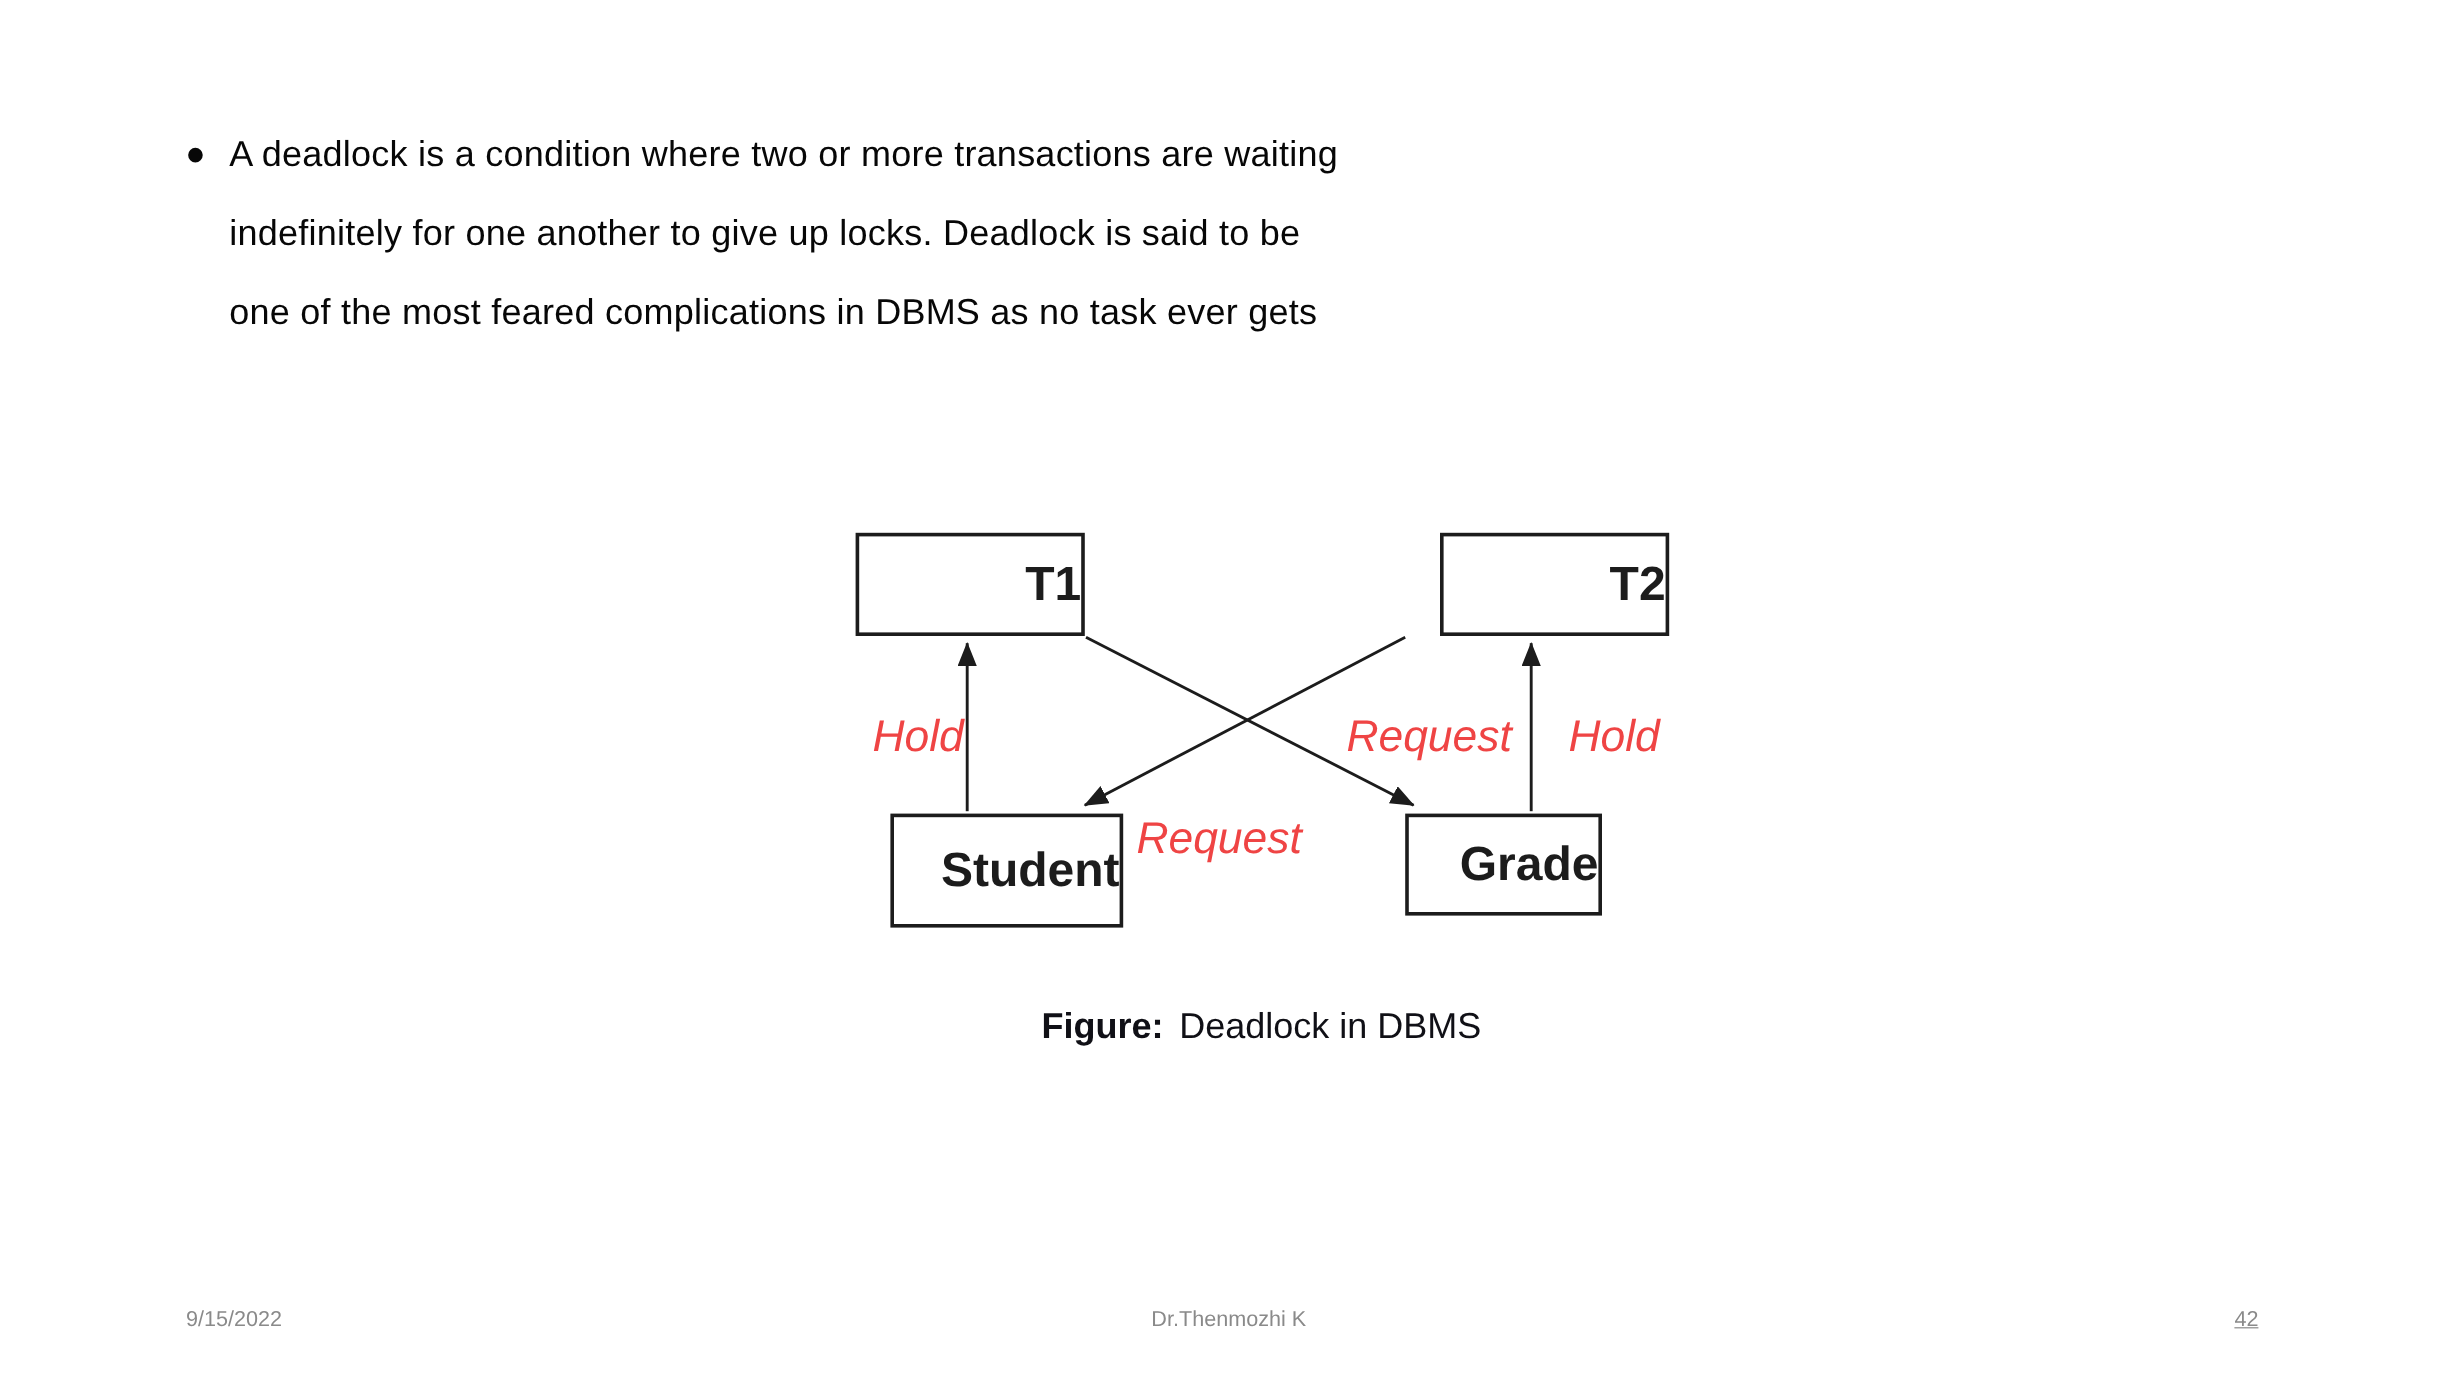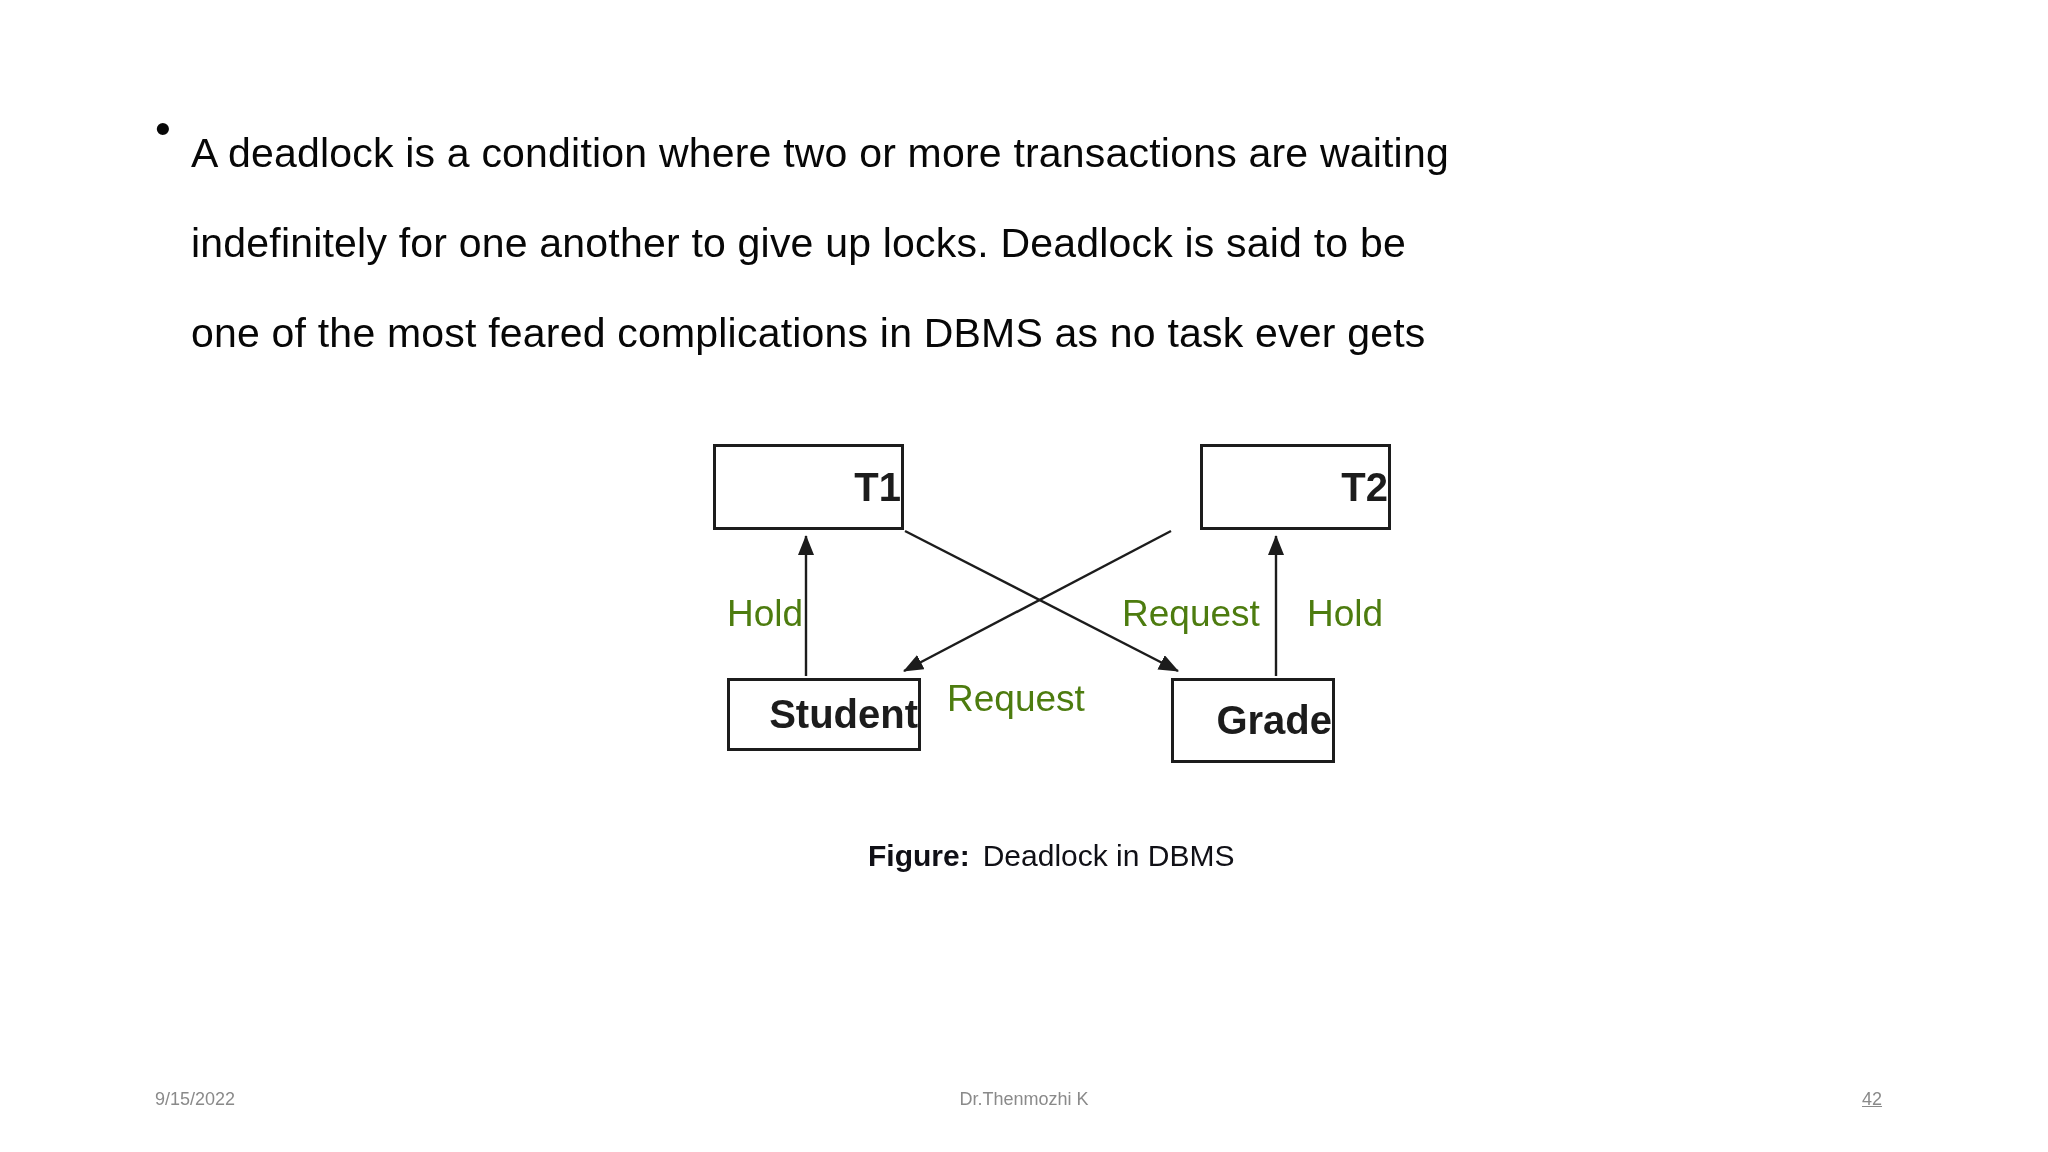--- a/index.html
+++ b/index.html
@@ -10,41 +10,41 @@
     background: #ffffff;
     font-family: "Liberation Sans", sans-serif;
     color: #070707;
     overflow: hidden;
   }
 
   
   .bullet-block { position: absolute; left: 155px; top: 96px; display: flex; }
   .bullet-glyph { font-size: 45px; line-height: 66px; width: 36px; flex: 0 0 36px; }
   .para-lines { }
-  .para-line { font-size: 41px; line-height: 66px; white-space: nowrap; letter-spacing: 0.2px; margin-top: 24px; }
+  .para-line { font-size: 30px; line-height: 66px; white-space: nowrap; letter-spacing: 0.2px; }
 
   
   .node {
     position: absolute;
     border: 3px solid #1c1c1c;
     background: #ffffff;
     display: flex; align-items: center; justify-content: flex-end;
     font-weight: bold; font-size: 40px; color: #1c1c1c;
     box-sizing: border-box;
   }
   .node-t1      { left: 713px;  top: 444px; width: 191px; height: 86px; }
   .node-t2      { left: 1172px; top: 444px; width: 191px; height: 86px; margin-left: 28px; }
-  .node-student { left: 727px;  top: 678px; width: 194px; height: 73px; }
+  .node-student { left: 742px;  top: 678px; width: 194px; height: 95px; }
   .node-grade   { left: 1171px; top: 678px; width: 164px; height: 85px; }
 
   
   .arrow-layer { position: absolute; left: 0; top: 0; width: 2048px; height: 1152px; pointer-events: none; }
 
   
-  .edge-label { position: absolute; font-size: 37px; line-height: 40px; color: #4d7c0f; white-space: nowrap; }
+  .edge-label { position: absolute; font-size: 37px; line-height: 40px; color: #ef4444; white-space: nowrap; font-style: italic; }
   .lbl-hold-left     { left: 727px;  top: 594px; }
   .lbl-request-upper { left: 1122px; top: 594px; }
   .lbl-hold-right    { left: 1307px; top: 594px; }
   .lbl-request-lower { left: 947px;  top: 679px; }
 
   
   .figure-caption { position: absolute; left: 868px; top: 839px; font-size: 30px; line-height: 34px; color: #101016; white-space: nowrap; }
   .figure-caption .cap-prefix { font-weight: bold; margin-right: 13px; }
 
   

